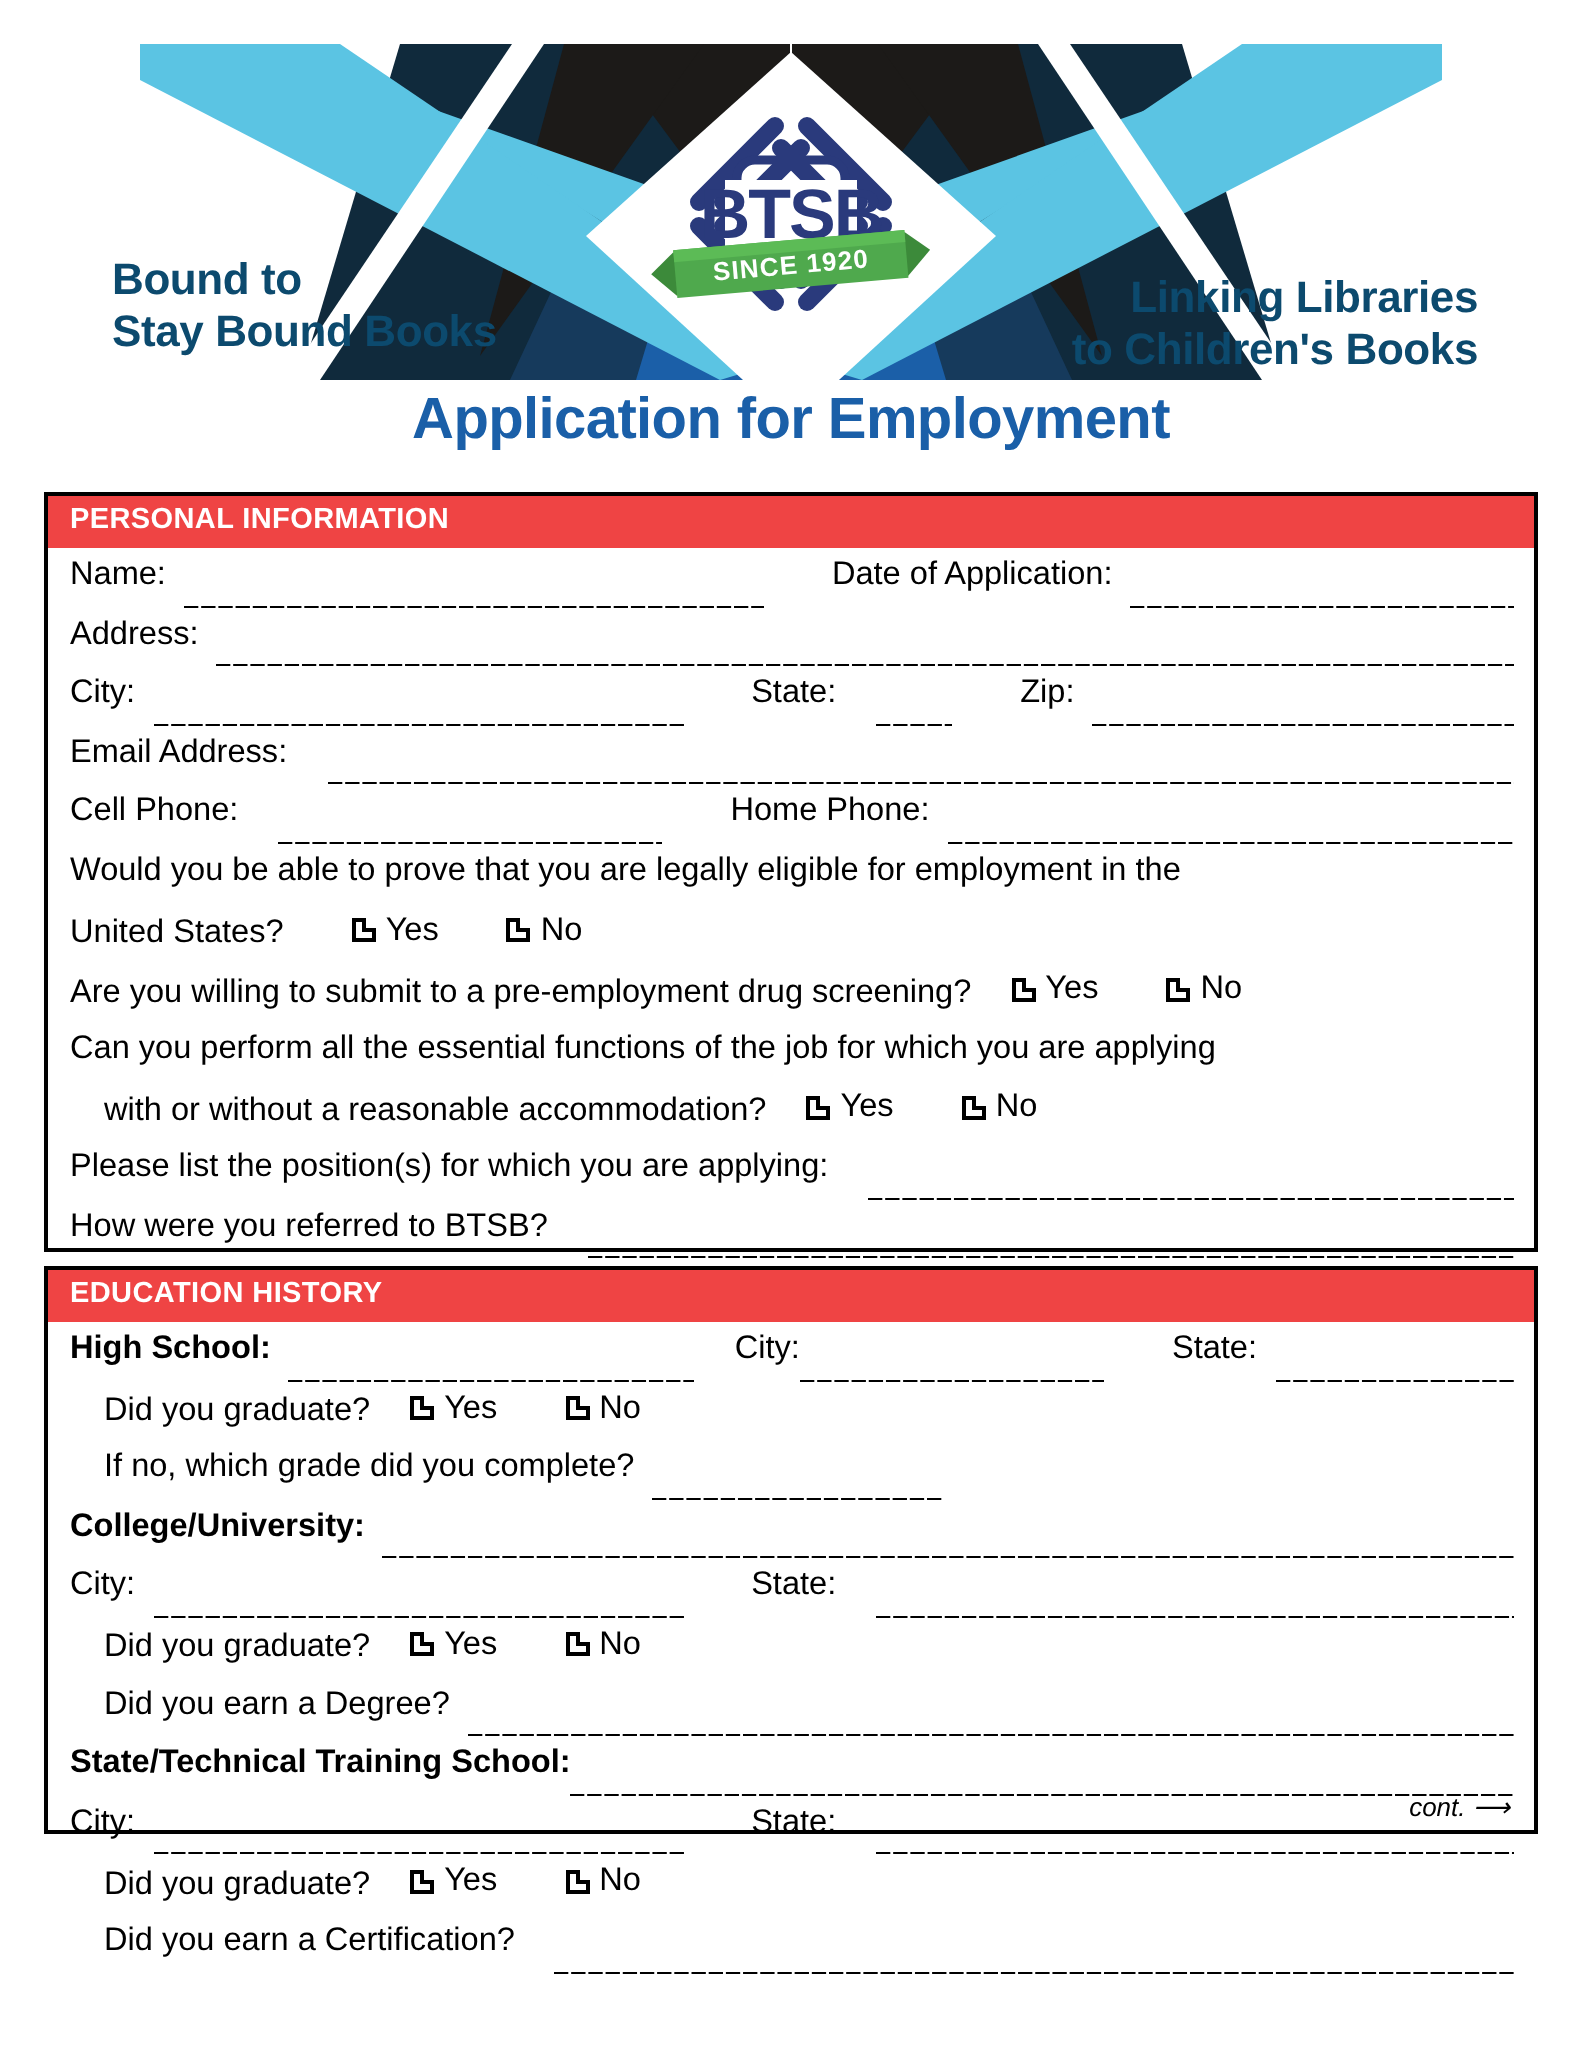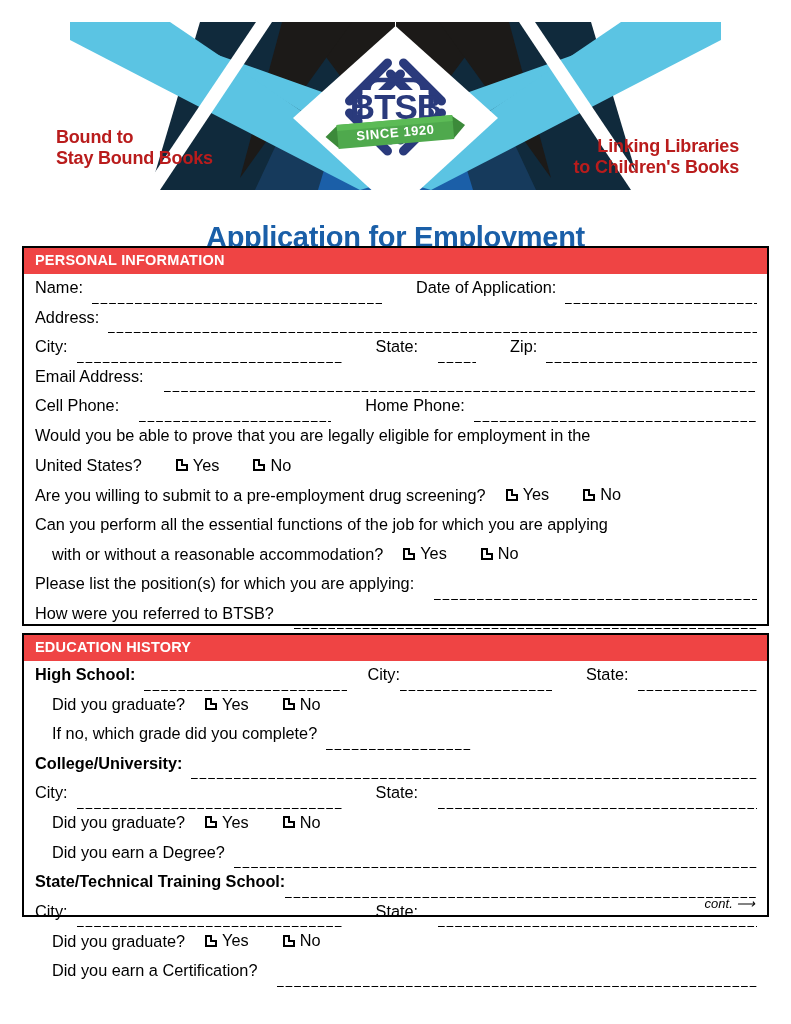--- a/index.html
+++ b/index.html
@@ -18,40 +18,39 @@
     position: relative;
     width: 791px;
     height: 190px;
     overflow: hidden;
   }
   .banner-svg { display: block; }
 
   .tagline {
     position: absolute;
     font-weight: bold;
-    color: #b91c1c;
-    font-size: 18px;
+    color: #0c4a6e;
+    font-size: 22px;
     line-height: 1.18;
     letter-spacing: -0.2px;
     white-space: pre-line;
   }
   .tagline-left  { left: 56px;  top: 127px; text-align: left; }
   .tagline-right { right: 52px; top: 136px; text-align: right; }
 
   .page-title {
     position: absolute;
     top: 194px;
     left: 0;
     width: 791px;
     text-align: center;
     font-size: 29px;
     font-weight: bold;
     color: #1A5FA8;
     letter-spacing: -0.3px;
-    margin-top: 27px;
   }
 
   
   .section {
     position: absolute;
     left: 22px;
     width: 747px;
     border: 2.5px solid #000;
     background: #fff;
   }

